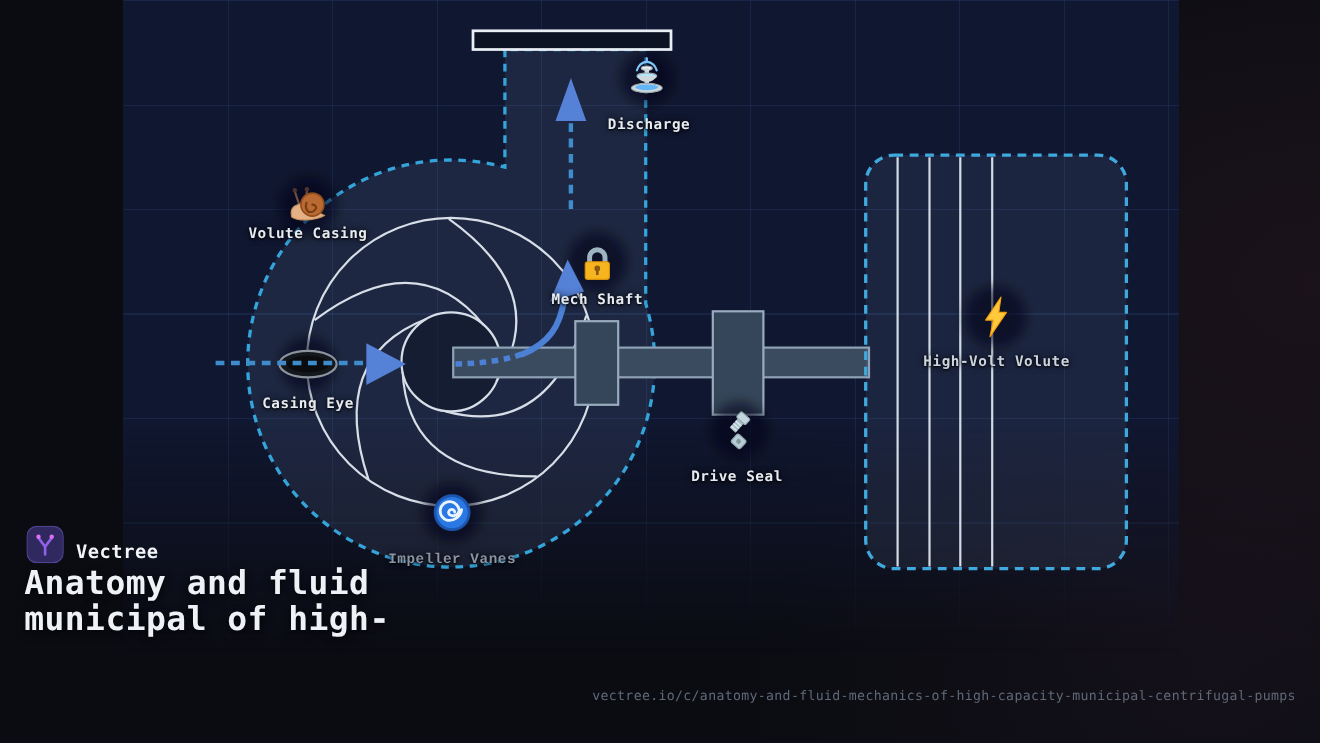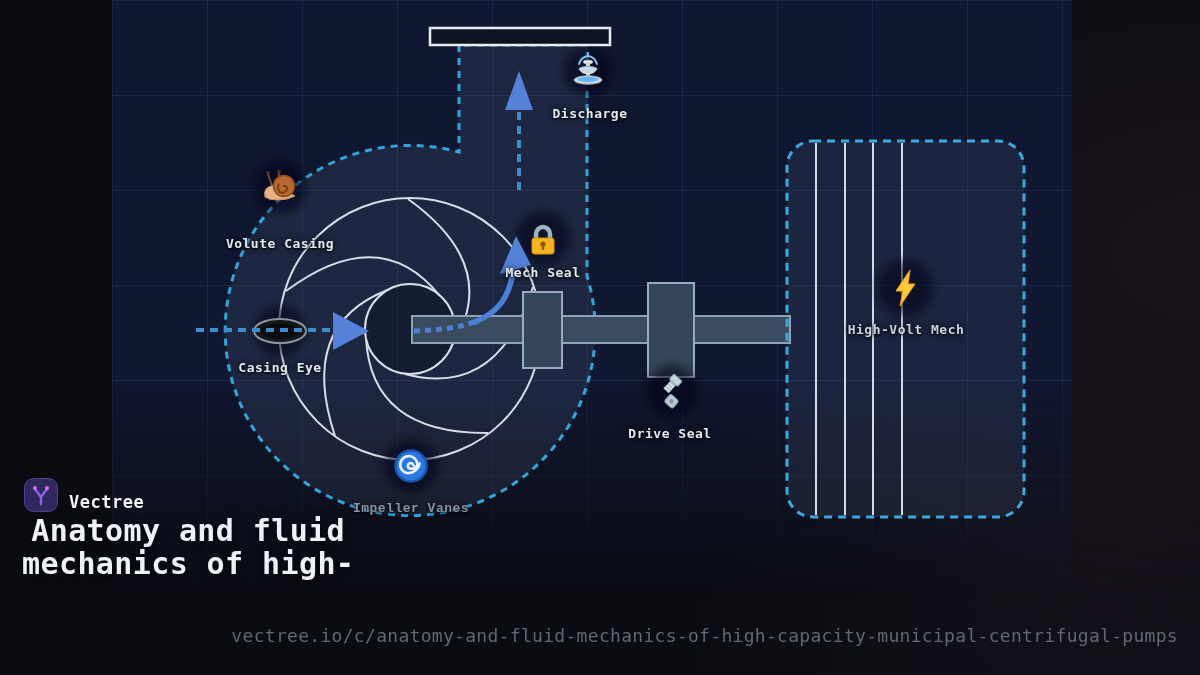--- a/index.html
+++ b/index.html
@@ -34,25 +34,24 @@
   }
   .part-label.muted{color:#8a94a5;font-family:Liberation Mono, monospace;}
   .part-label.motor{color:#ccd4de;}
   .brand-row{position:absolute;left:24px;top:478px;display:flex;align-items:flex-end;gap:11px;}
   .brand-logo{width:34px;height:34px;display:block;}
   .brand-name{font-weight:bold;font-size:17px;color:#f2f4f8;letter-spacing:0.5px;}
   .big-title{
     position:absolute;left:22px;top:514px;
     font-weight:bold;font-size:30px;line-height:33px;color:#eef2f7;letter-spacing:0.4px;
     text-shadow:0 2px 8px rgba(0,0,0,0.8);
-    text-align:center;
   }
   .page-url{
     position:absolute;right:22px;top:625px;
-    font-size:18px;color:#5e6877;letter-spacing:0.3px;white-space:nowrap;
+    font-size:12px;color:#5e6877;letter-spacing:0.3px;white-space:nowrap;
   }
 </style>
 </head>
 <body>
 
 <div class="stage">
 
   <div class="grid-panel"></div>
 
   <svg class="overlay" width="1200" height="675" viewBox="0 0 1200 675">
@@ -158,37 +157,37 @@
   <svg class="icon" style="left:905px;top:288px" viewBox="-22 -22 44 44">
     <polygon points="5,-18 -9,3 -2,3 -5,18 10,-4 3,-4" fill="#ffc93d" stroke="#f59f0b" stroke-width="1" stroke-linejoin="round"></polygon>
   </svg>
 
   <svg class="icon" style="left:411px;top:466px" viewBox="-22 -22 44 44">
     <circle cx="0" cy="0" r="15.5" fill="#2a78e4" stroke="#1c55ae" stroke-width="2.5"></circle>
     <path d="M2.4,-0.6 a2.8,2.8 0 1 0 -4.8,2.4 a5.8,5.8 0 0 0 8.8,-3.2 a8.6,8.6 0 1 0 -10.6,8.4 a11.4,11.4 0 0 0 12.8,-9.6" stroke="#eaf4ff" stroke-width="2.6" fill="none" stroke-linecap="round"></path>
   </svg>
 
   <div class="part-label" style="left:590px;top:106px">Discharge</div>
-  <div class="part-label" style="left:280px;top:236px">Volute Casing</div>
-  <div class="part-label" style="left:543px;top:265px">Mech Seal</div>
+  <div class="part-label" style="left:280px;top:205px">Volute Casing</div>
+  <div class="part-label" style="left:543px;top:265px">Mech Shaft</div>
   <div class="part-label" style="left:280px;top:360px">Casing Eye</div>
   <div class="part-label muted" style="left:411px;top:501px">Impeller Vanes</div>
   <div class="part-label" style="left:670px;top:426px">Drive Seal</div>
-  <div class="part-label motor" style="left:906px;top:322px">High-Volt Mech</div>
+  <div class="part-label motor" style="left:906px;top:322px">High-Volt Volute</div>
 
   <div class="brand-row">
     <svg class="brand-logo" viewBox="0 0 34 34">
       <rect x="0.5" y="0.5" width="33" height="33" rx="9" fill="#2f2960" stroke="#4e4390" stroke-width="1"></rect>
       <path d="M11,11 L17,19 L23,11 M17,19 L17,26" stroke="#9061e8" stroke-width="2.4" fill="none" stroke-linecap="round" stroke-linejoin="round"></path>
       <circle cx="11" cy="10" r="2" fill="#e06ef2"></circle>
       <circle cx="23" cy="10" r="2" fill="#e06ef2"></circle>
     </svg>
     <span class="brand-name">Vectree</span>
   </div>
 
   <div class="big-title">
     <div>Anatomy and fluid</div>
-    <div>mechanics of high-</div>
+    <div>municipal of high-</div>
   </div>
 
   <div class="page-url">vectree.io/c/anatomy-and-fluid-mechanics-of-high-capacity-municipal-centrifugal-pumps</div>
 
 </div>
 
 </body></html>

